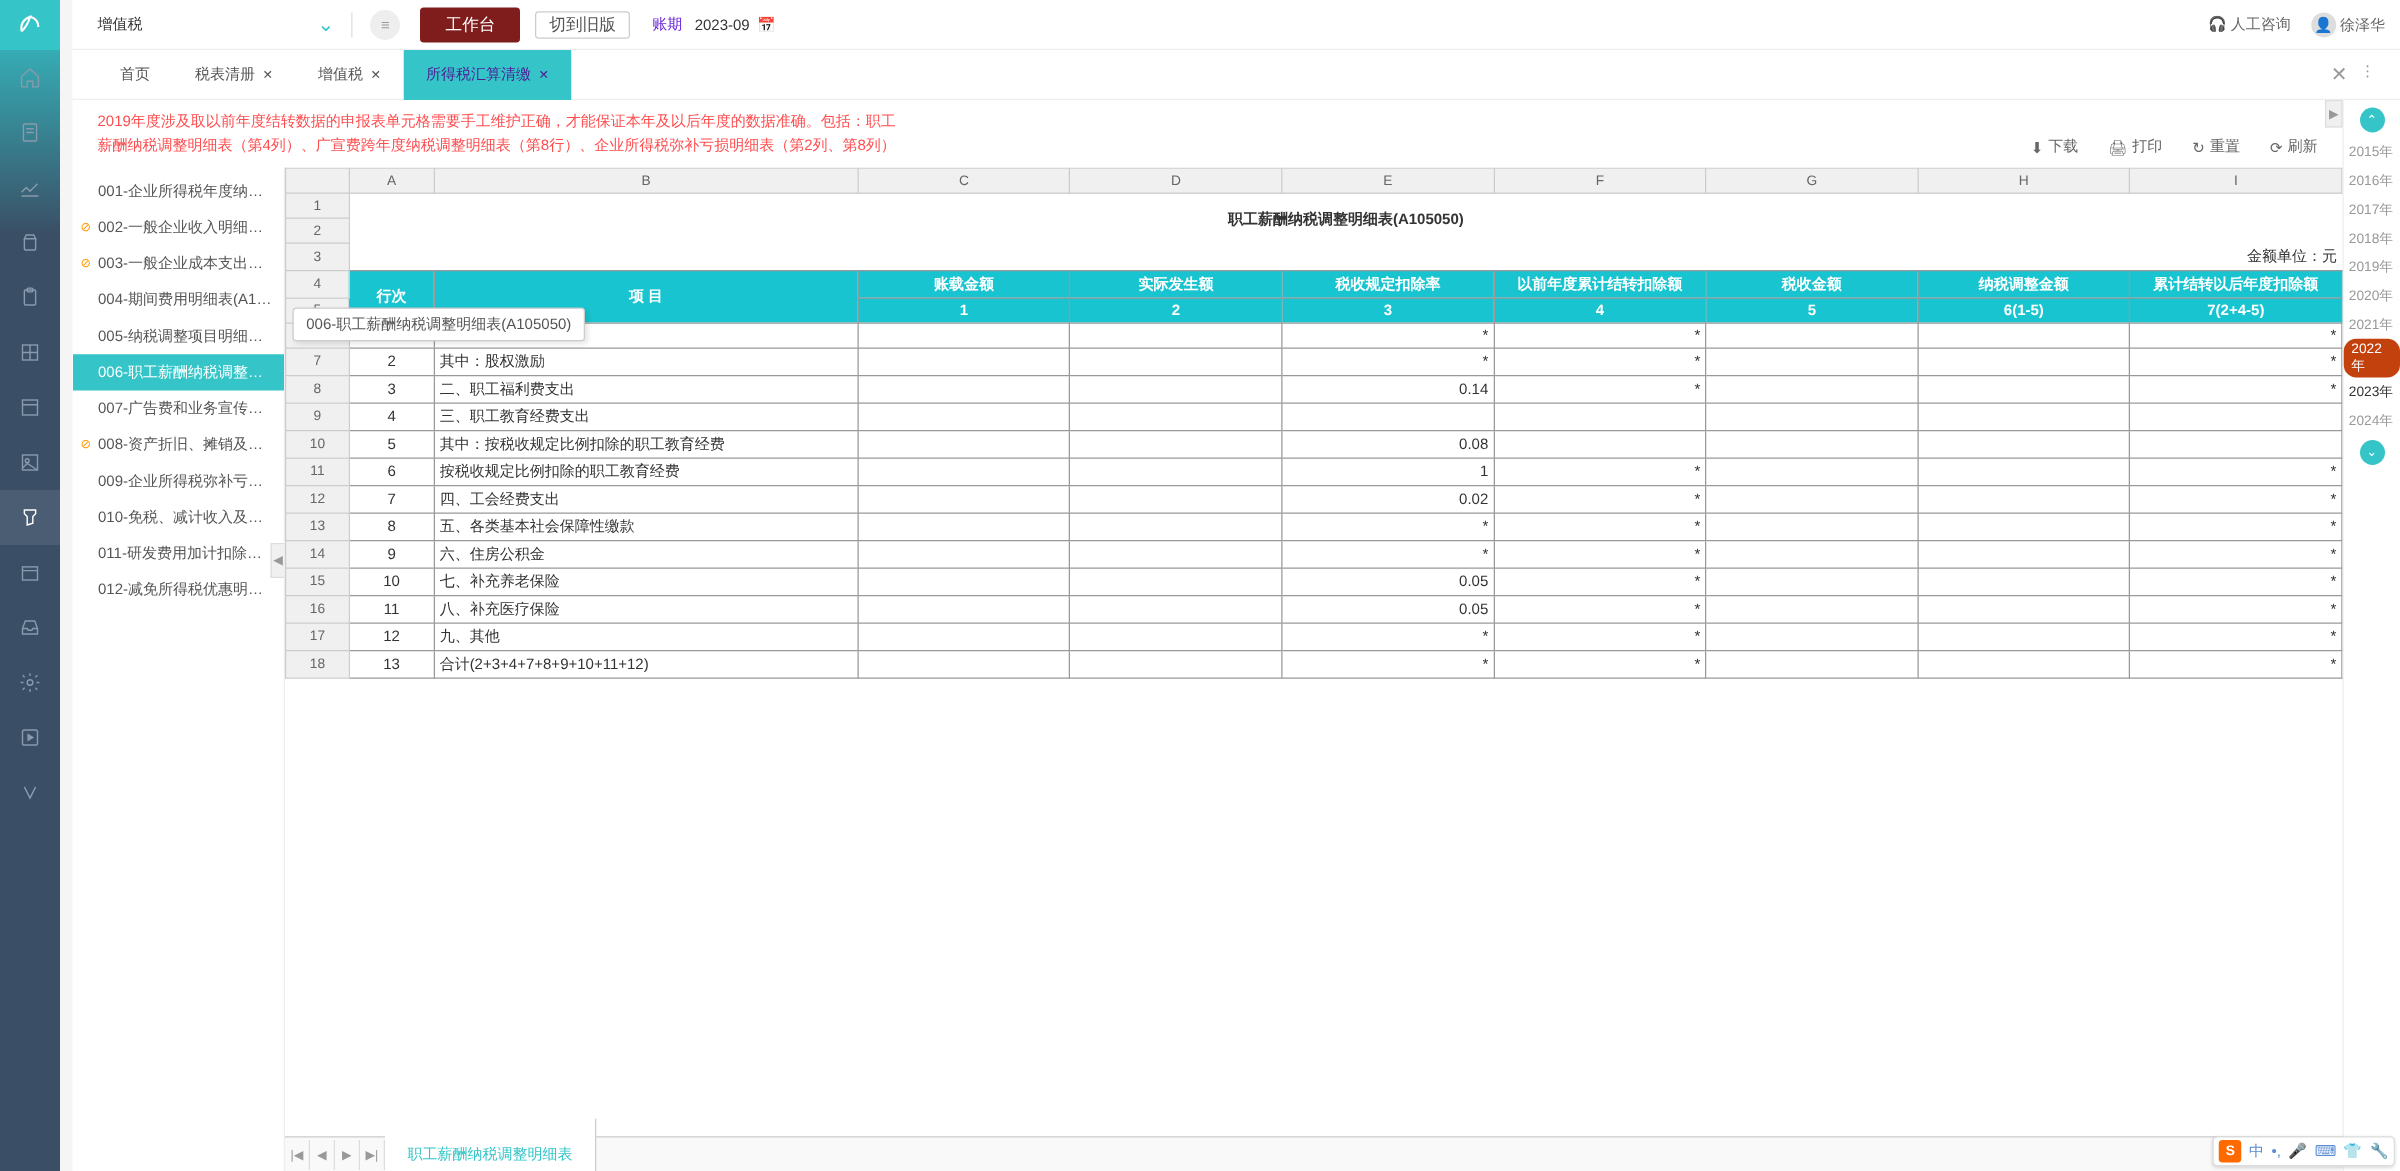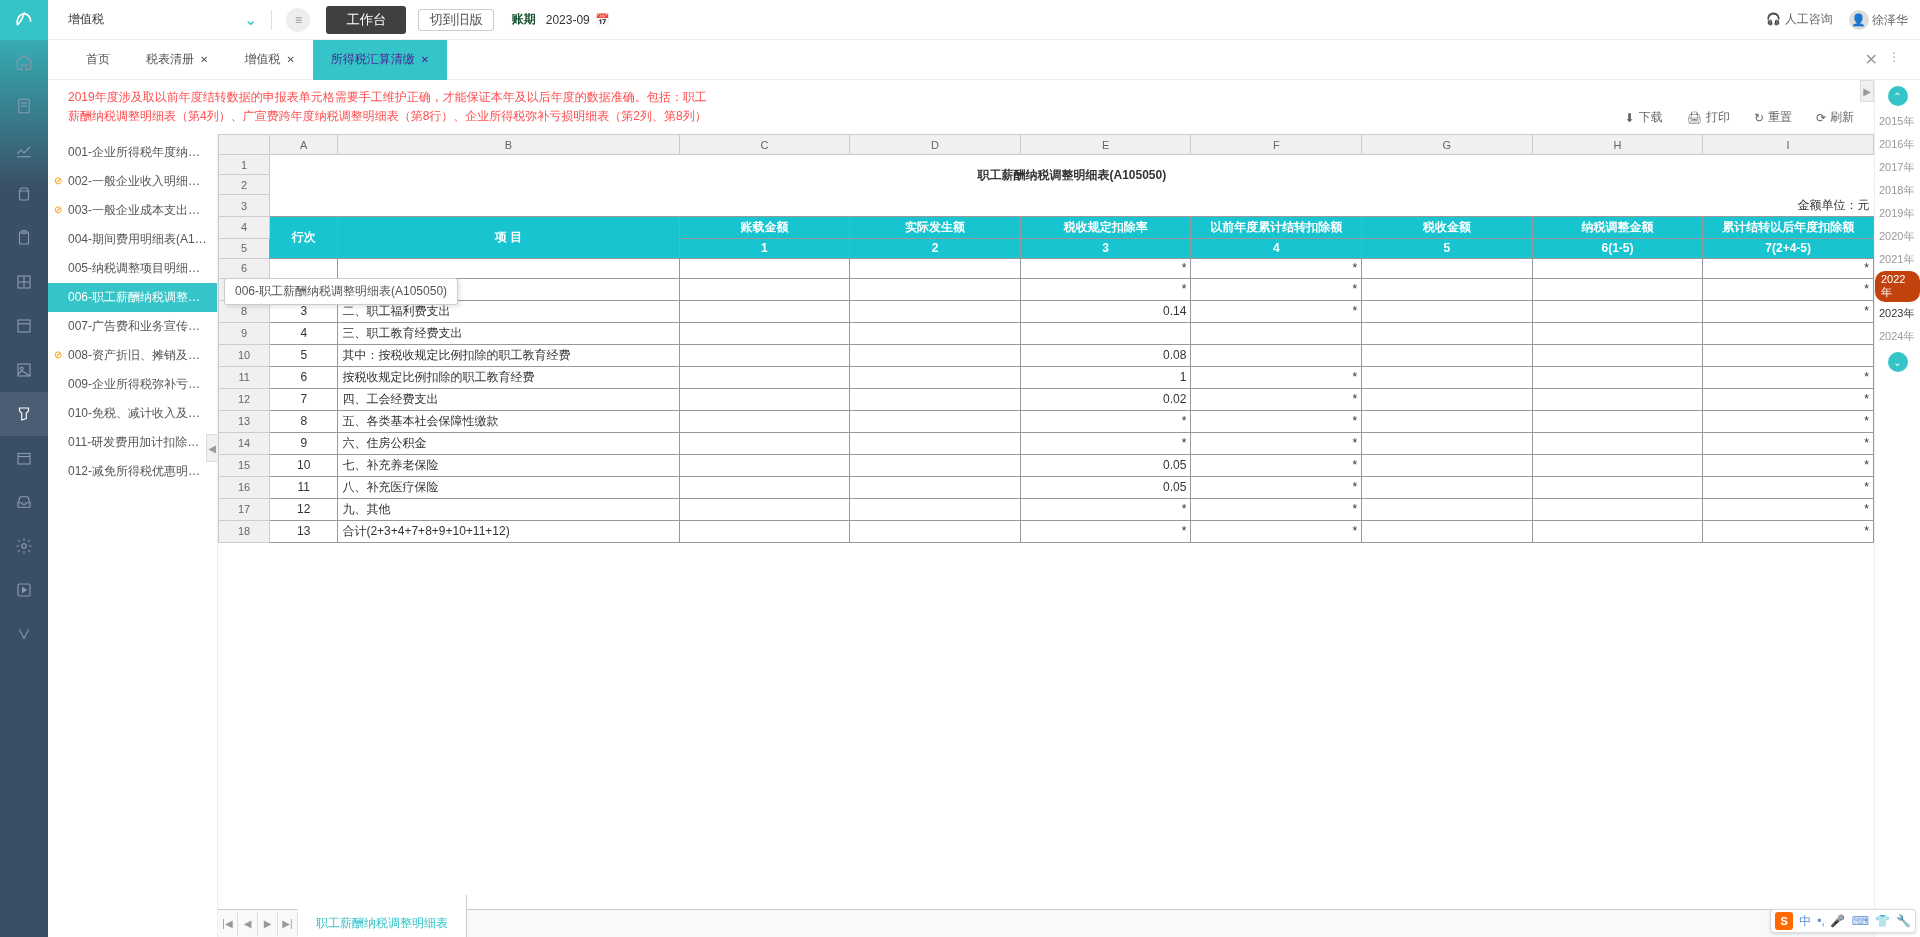--- a/index.html
+++ b/index.html
@@ -1,38 +1,38 @@
 <!DOCTYPE html>
 <html><head>
   <meta charset="utf-8">
   <style>
     * { margin: 0; padding: 0; box-sizing: border-box; }
     body { font-family: "Microsoft YaHei", Arial, sans-serif; font-size: 12px; background: #f5f5f5; color: #333; overflow: hidden; }
     
-    .app { display: flex; height: 100vh; }
+    .app { display: flex; height: 100vh; gap: 10px; }
     
     
     .left-sidebar { width: 48px; background: linear-gradient(180deg, #35c5c9 0%, #3a4f66 20%, #3a4f66 100%); display: flex; flex-direction: column; align-items: center; padding-top: 0; }
     .logo-box { width: 48px; height: 40px; background: #35c5c9; display: flex; align-items: center; justify-content: center; }
     .logo-box svg { width: 20px; height: 20px; }
     .sidebar-icon { width: 48px; height: 44px; display: flex; align-items: center; justify-content: center; color: #8a9aad; cursor: pointer; }
     .sidebar-icon.active { background: #4a5d73; color: #fff; }
     
     
     .main { flex: 1; display: flex; flex-direction: column; background: #fff; }
     
     
     .top-header { height: 40px; background: #fff; display: flex; align-items: center; padding: 0 12px; border-bottom: 1px solid #eee; }
     .tax-select { display: flex; align-items: center; gap: 140px; color: #333; margin-left: 8px; cursor: pointer; }
     .chevron-down { color: #35c5c9; font-size: 16px; }
     .header-divider { width: 1px; height: 20px; background: #ddd; margin: 0 14px; }
     .round-icon { width: 24px; height: 24px; border-radius: 50%; background: #eee; display: flex; align-items: center; justify-content: center; color: #999; }
-    .btn-workstation { background: #404040; color: #fff; padding: 5px 20px; border-radius: 3px; border: none; cursor: pointer; margin-left: 16px; }
+    .btn-workstation { background: #7f1d1d; color: #fff; padding: 5px 20px; border-radius: 3px; border: none; cursor: pointer; margin-left: 16px; }
     .btn-switch { border: 1px solid #ccc; background: #fff; padding: 1px 10px; border-radius: 3px; margin-left: 12px; cursor: pointer; color: #555; }
-    .period-label { margin-left: 18px; color: #14532d; font-weight: bold; }
+    .period-label { margin-left: 18px; color: #6d28d9; }
     .period-value { margin-left: 10px; color: #333; }
     .calendar-icon { color: #35c5c9; margin-left: 6px; }
     .header-right { margin-left: auto; display: flex; align-items: center; gap: 16px; color: #666; }
     .user-avatar { width: 20px; height: 20px; border-radius: 50%; background: #ddd; display: inline-flex; align-items: center; justify-content: center; color: #999; }
     
     
     .tabs-bar { height: 40px; background: #fff; display: flex; align-items: center; padding: 0 20px; border-bottom: 1px solid #eee; position: relative; }
     .tab { padding: 0 18px; height: 40px; display: flex; align-items: center; gap: 6px; cursor: pointer; color: #555; }
     .tab.active { background: #35c5c9; color: #4c1d95; }
     .tab-close { font-size: 10px; cursor: pointer; }
@@ -54,21 +54,21 @@
     .main-content { flex: 1; display: flex; min-height: 0; position: relative; }
     
     
     .form-list { width: 170px; border-right: 1px solid #eee; overflow-y: auto; padding: 4px 0; position: relative; }
     .form-item { padding: 6px 10px 6px 20px; cursor: pointer; color: #555; white-space: nowrap; overflow: hidden; text-overflow: ellipsis; position: relative; }
     .form-item.active { background: #35c5c9; color: #fff; }
     .form-item .warn-icon { position: absolute; left: 6px; top: 8px; color: #ff9800; font-size: 10px; }
     .collapse-handle { position: absolute; right: -1px; top: 300px; width: 12px; height: 28px; background: #f0f0f0; border: 1px solid #ddd; display: flex; align-items: center; justify-content: center; font-size: 10px; color: #999; cursor: pointer; z-index: 5; }
     
     
-    .tooltip-pop { position: absolute; left: 176px; top: 144px; background: #fff; border: 1px solid #ccc; padding: 4px 10px; font-size: 12px; box-shadow: 2px 2px 4px rgba(0,0,0,0.1); z-index: 100; border-radius: 3px; color: #555; }
+    .tooltip-pop { position: absolute; left: 176px; top: 112px; background: #fff; border: 1px solid #ccc; padding: 4px 10px; font-size: 12px; box-shadow: 2px 2px 4px rgba(0,0,0,0.1); z-index: 100; border-radius: 3px; color: #555; }
     
     
     .spreadsheet-area { flex: 1; display: flex; flex-direction: column; min-width: 0; position: relative; }
     .sheet-scroll { flex: 1; overflow: auto; }
     table.sheet { border-collapse: collapse; width: 100%; }
     table.sheet th.col-hdr { background: #f0f0f0; border: 1px solid #ccc; height: 20px; font-weight: normal; color: #666; font-size: 11px; text-align: center; }
     table.sheet td.row-hdr { background: #f0f0f0; border: 1px solid #ccc; width: 30px; text-align: center; color: #666; font-size: 11px; }
     table.sheet td { border: 1px solid #999; height: 20px; padding: 2px 4px; font-size: 12px; }
     .title-cell { text-align: center; font-size: 16px; font-weight: bold; height: 30px !important; border: none !important; }
     .unit-cell { text-align: right; border: none !important; }

